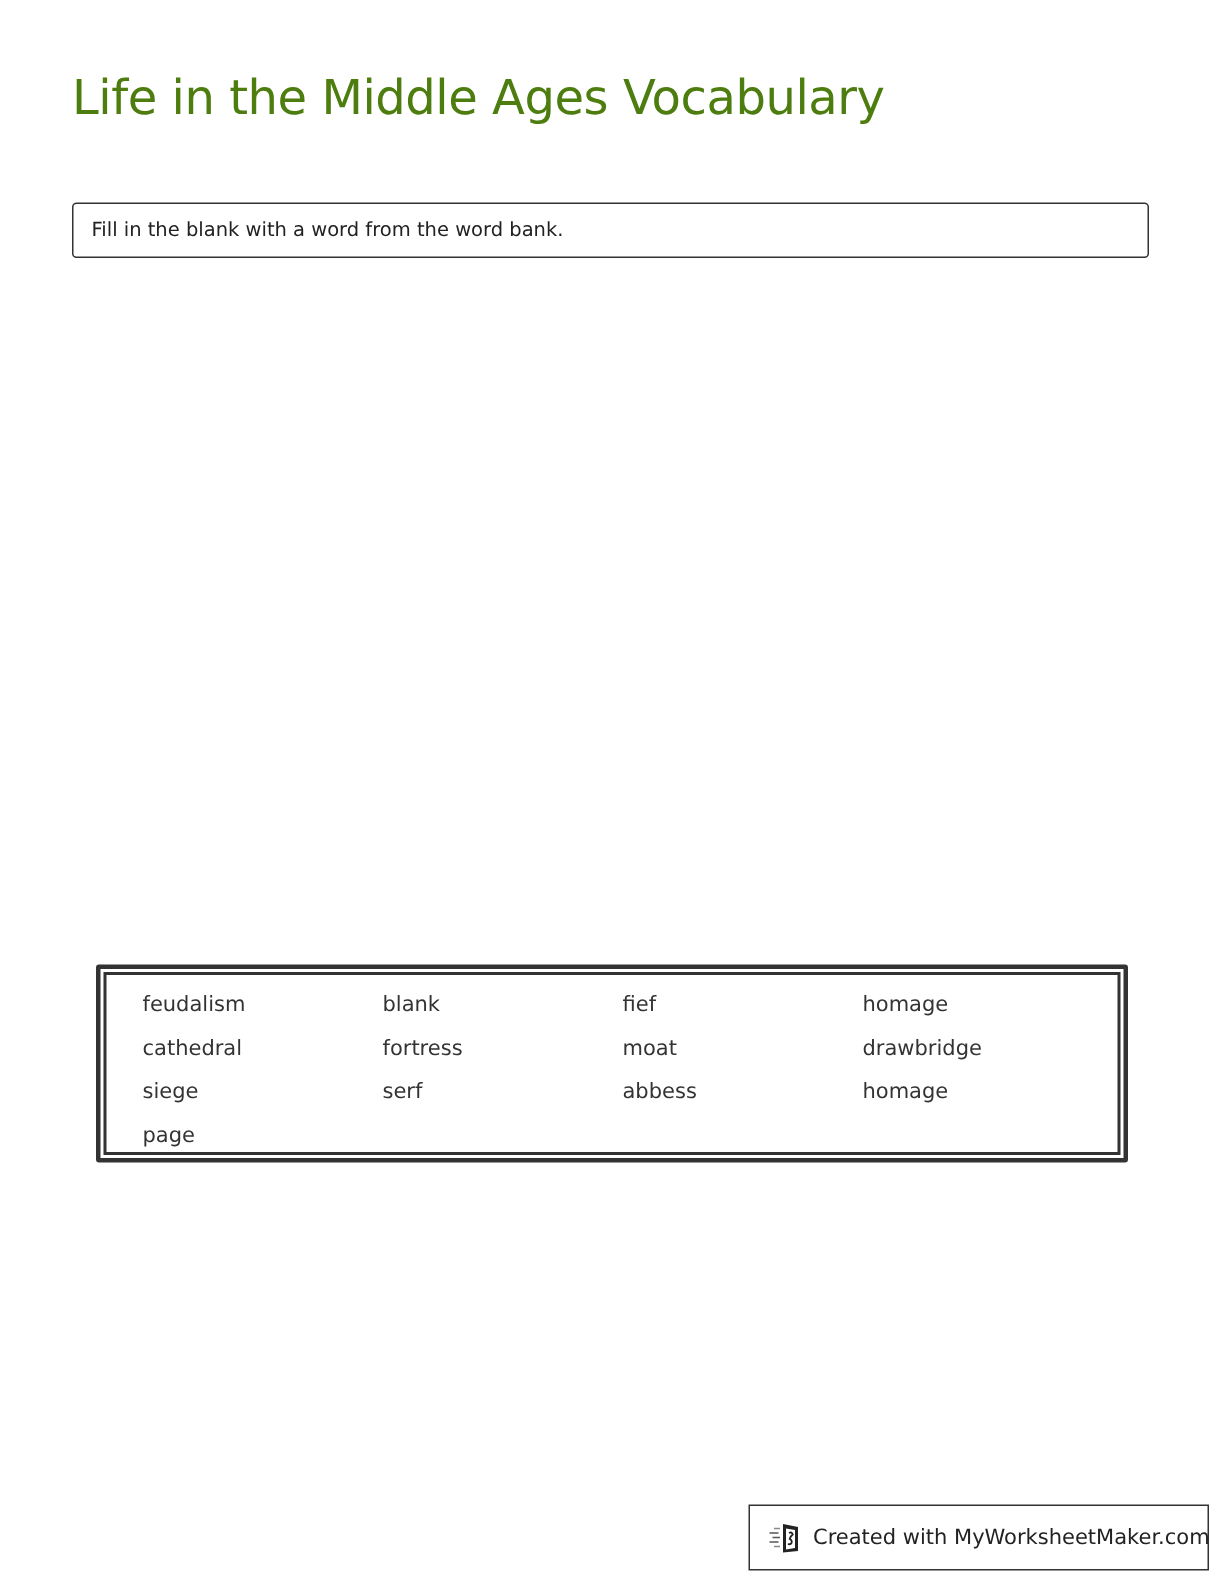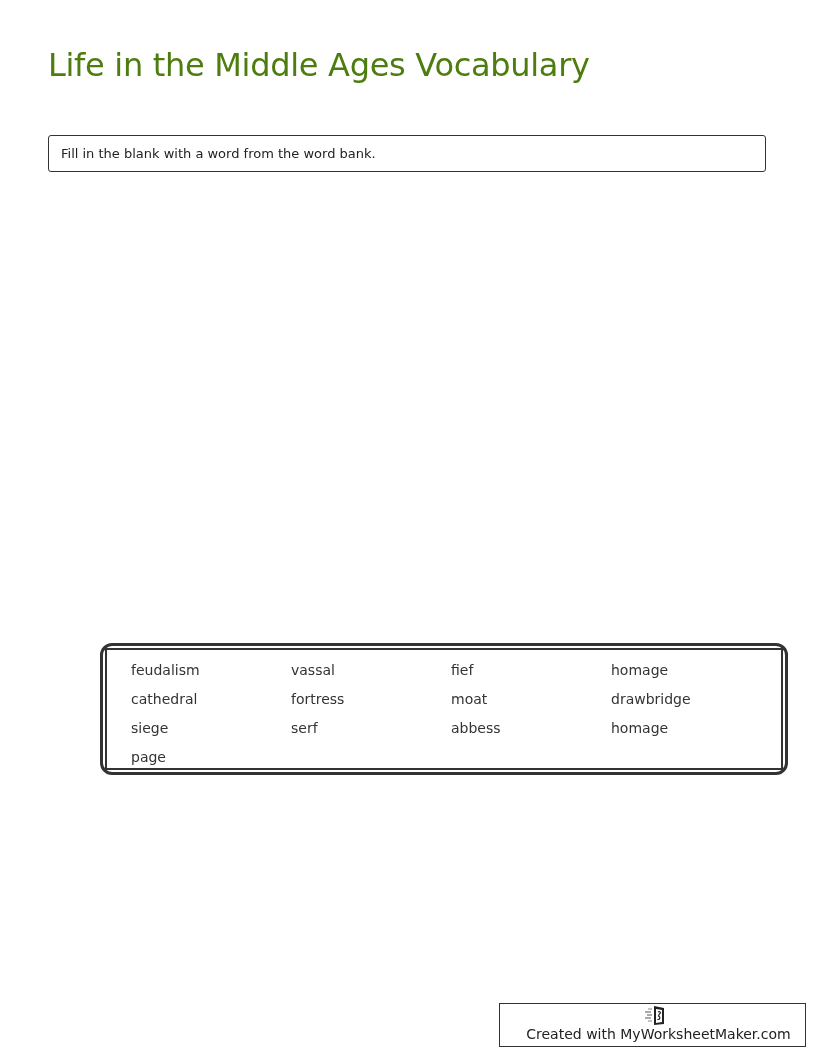--- a/index.html
+++ b/index.html
@@ -42,23 +42,22 @@
       color: #222222;
     }
     .word-bank-outer {
       position: absolute;
       left: 64px;
       top: 643px;
       width: 688px;
       height: 132px;
       box-sizing: border-box;
       border: 3px solid #333333;
-      border-radius: 12px;
+      border-radius: 2px;
       padding: 2px;
-      margin-left: 36px;
     }
     .word-bank-inner {
       width: 100%;
       height: 100%;
       box-sizing: border-box;
       border: 2px solid #333333;
       padding: 9px 0 0 24px;
     }
     .word-grid {
       display: grid;
@@ -78,21 +77,20 @@
       width: 307px;
       height: 44px;
       box-sizing: border-box;
       border: 1px solid #333333;
       display: flex;
       align-items: center;
       padding-left: 12px;
       font-size: 14px;
       color: #222222;
       white-space: nowrap;
-      flex-direction: column;
     }
     .logo-icon {
       width: 24px;
       height: 22px;
       margin-right: 6px;
       display: inline-block;
     }
   </style>
 </head>
 <body>
@@ -100,21 +98,21 @@
 <h1 class="page-title">Life in the Middle Ages Vocabulary</h1>
 
 <div class="instructions">
   <span>Fill in the blank with a word from the word bank.</span>
 </div>
 
 <div class="word-bank-outer">
   <div class="word-bank-inner">
     <div class="word-grid">
       <span class="word">feudalism</span>
-      <span class="word">vassal</span>
+      <span class="word">blank</span>
       <span class="word">fief</span>
       <span class="word">homage</span>
       <span class="word">cathedral</span>
       <span class="word">fortress</span>
       <span class="word">moat</span>
       <span class="word">drawbridge</span>
       <span class="word">siege</span>
       <span class="word">serf</span>
       <span class="word">abbess</span>
       <span class="word">homage</span>

